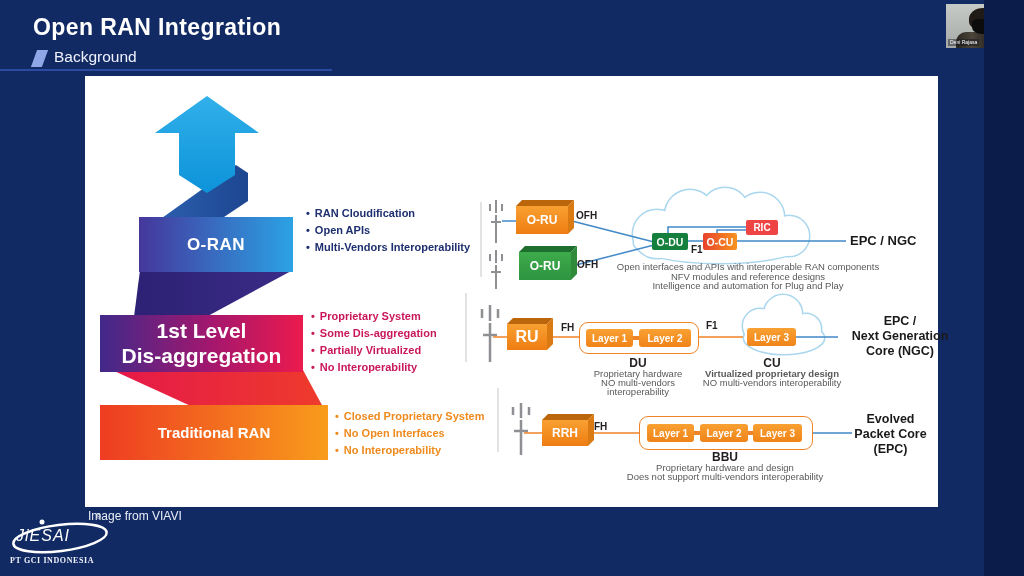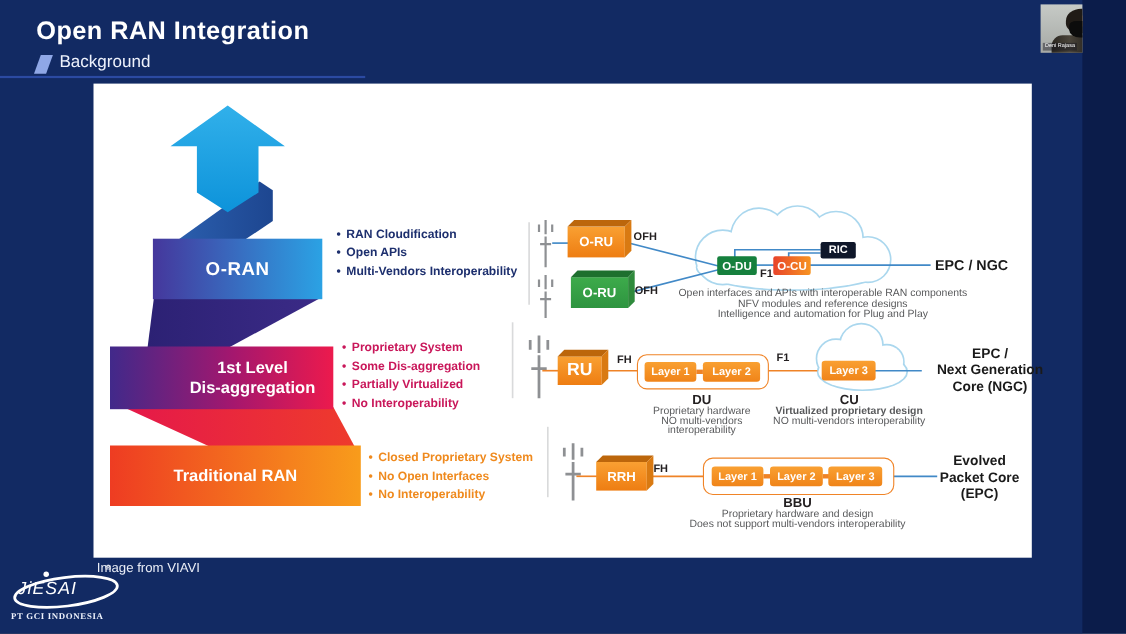--- a/index.html
+++ b/index.html
@@ -23,21 +23,21 @@
            background:linear-gradient(90deg,#2a2620,#4a443a 30%,#2a2620 60%,#413b31);}
   .wc-name{left:2px;bottom:2px;font-size:5px;color:#fff;background:rgba(20,20,30,.45);padding:0 2px;line-height:7px;}
 
   
   .panel{left:85px;top:76px;width:853px;height:431px;background:#ffffff;}
 
   
   .bandlab{display:flex;align-items:center;justify-content:center;color:#fff;font-weight:bold;
            text-align:center;white-space:pre-line;}
   .b1{left:139px;top:217px;width:154px;height:55px;font-size:17px;letter-spacing:.5px;}
-  .b2{left:100px;top:315px;width:203px;height:57px;font-size:15px;line-height:1.15;padding-left:28px;}
+  .b2{left:100px;top:315px;width:203px;height:57px;font-size:21px;line-height:1.15;}
   .b3{left:100px;top:405px;width:228px;height:55px;font-size:15px;}
 
   
   ul.bullets{margin:0;padding:0;list-style:none;font-weight:600;}
   ul.bullets li{line-height:17px;}
   ul.bullets li::before{content:"\2022";margin-right:5px;}
   .ul1{left:306px;top:205px;font-size:11px;color:#1d2f6e;}
   .ul2{left:311px;top:308px;font-size:11px;color:#c9175a;}
   .ul3{left:335px;top:408px;font-size:11px;color:#ef8a1e;}
 
@@ -48,21 +48,21 @@
         transform:skewX(-45deg);transform-origin:0 100%;}
   .cube::after{content:"";position:absolute;left:100%;top:0;width:6px;height:100%;background:#d97a12;
         transform:skewY(-45deg);transform-origin:0 0;}
   .cube.green{background:linear-gradient(180deg,#3dab4b,#2e9440);}
   .cube.green::before{background:#1e6f2e;}
   .cube.green::after{background:#2f8a3c;}
 
   .flatbox{display:flex;align-items:center;justify-content:center;color:#fff;font-weight:bold;border-radius:2px;}
   .odu{background:#15803d;}
   .ocu{background:linear-gradient(90deg,#e8432a,#f79421);}
-  .ric{background:#0f172a;}
+  .ric{background:#ef4444;}
   .layer{background:linear-gradient(180deg,#f9a032,#f08419);border-radius:3px;font-size:10px;}
   .nub{background:#ef8327;}
 
   .holder{border:1.5px solid #f08427;border-radius:9px;background:#fff;}
 
   .slabel{font-size:10px;font-weight:bold;color:#231f20;}
   .cap{font-size:9.5px;line-height:10px;color:#58595b;text-align:center;}
   .dtitle{font-size:12px;font-weight:bold;color:#231f20;text-align:center;}
   .endpoint{font-size:12.5px;font-weight:bold;color:#1a1a1a;text-align:center;white-space:pre-line;line-height:1.2;}
 

